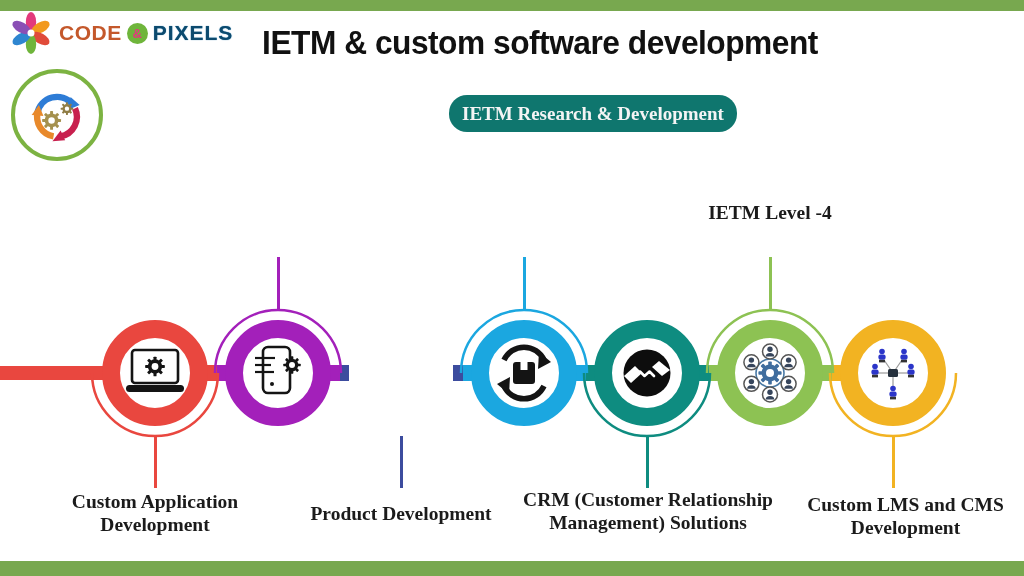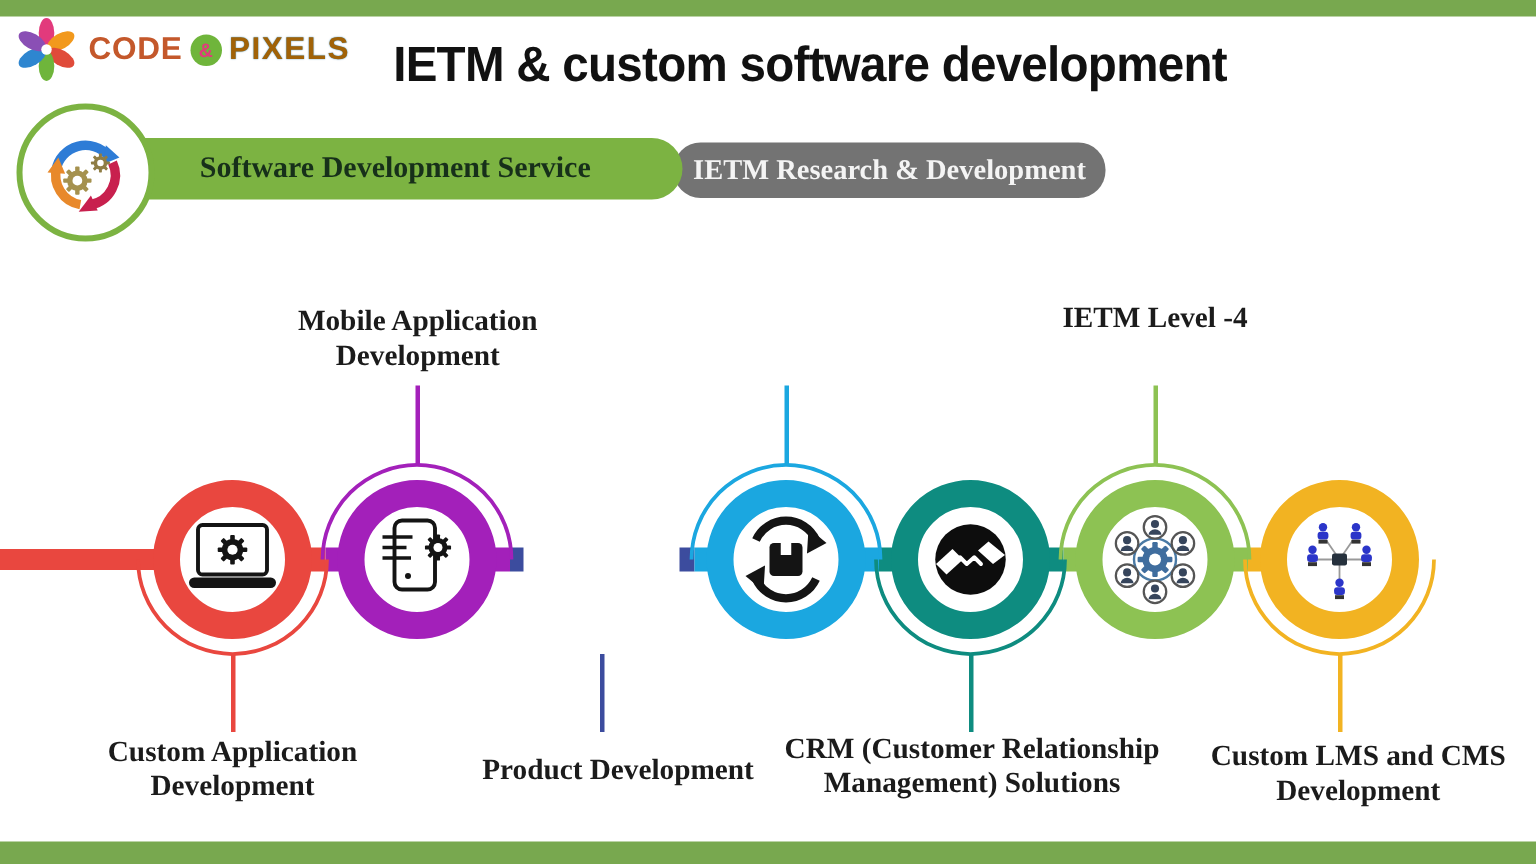--- a/index.html
+++ b/index.html
@@ -71,29 +71,26 @@
       <ellipse cx="0" cy="-11" rx="5.2" ry="10" fill="#E23A7C"></ellipse>
       <ellipse cx="0" cy="-11" rx="5.2" ry="10" fill="#F2991D" transform="rotate(60)"></ellipse>
       <ellipse cx="0" cy="-11" rx="5.2" ry="10" fill="#E04B3A" transform="rotate(120)"></ellipse>
       <ellipse cx="0" cy="-11" rx="5.2" ry="10" fill="#6FB53B" transform="rotate(180)"></ellipse>
       <ellipse cx="0" cy="-11" rx="5.2" ry="10" fill="#2E86D0" transform="rotate(240)"></ellipse>
       <ellipse cx="0" cy="-11" rx="5.2" ry="10" fill="#8A4FB5" transform="rotate(300)"></ellipse>
       <circle r="3.5" fill="#fff"></circle>
     </svg>
     <span class="code" style="color: rgb(196, 88, 43);">CODE</span>
     <span class="amp" style="background: rgb(111, 181, 59);">&amp;</span>
-    <span class="pixels" style="color: #a16207;">PIXELS</span>
+    <span class="pixels" style="color: #0c4a6e;">PIXELS</span>
   </div>
 
   <h1 class="title">IETM &amp; custom software development</h1>
 
-  <div class="pill pill-green" style="background: rgb(124, 179, 66);">
-    <span>Software Development Service</span>
-  </div>
-  <div class="pill pill-dark" style="background: #737373;">
+  <div class="pill pill-dark" style="background: #0f766e;">
     <span>IETM Research &amp; Development</span>
   </div>
 
   <div class="badge" style="border-color: rgb(124, 179, 66);">
     <svg width="76" height="76" viewBox="0 0 84 84">
       <path d="M20.3,40.2 A22,22 0 0 1 58.9,29.9" fill="none" stroke="#2E7CD6" stroke-width="7"></path>
       <polygon points="57,22 67,31 55,36" fill="#2E7CD6"></polygon>
       <path d="M61.9,34.7 A22,22 0 0 1 45.8,65.7" fill="none" stroke="#C8204E" stroke-width="7"></path>
       <polygon points="51,70 37,71 46,59" fill="#C8204E"></polygon>
       <path d="M38.2,65.7 A22,22 0 0 1 20.8,38.3" fill="none" stroke="#E8892B" stroke-width="7"></path>
@@ -271,20 +268,19 @@
         <g transform="translate(70,90)">
             <circle cy="-4.5" r="2.8" fill="#2B35C9"></circle>
             <rect x="-3.6" y="-1.5" width="7.2" height="5.2" rx="2" fill="#2B35C9"></rect>
             <rect x="-3" y="3.8" width="6" height="2.6" fill="#333"></rect>
           </g>
       </g>
     </svg>
   </div>
 
   <div class="lbl" style="left:35px;top:491px;width:240px">Custom Application Development</div>
-  <div class="lbl" style="left:166px;top:204px;width:225px">Mobile Application Development</div>
-  <div class="lbl" style="left:292px;top:503px;width:240px">Product Development</div>
+  <div class="lbl" style="left:281px;top:503px;width:240px">Product Development</div>
   <div class="lbl" style="left:512px;top:489px;width:272px">CRM (Customer Relationship Management) Solutions</div>
   <div class="lbl" style="left:670px;top:202px;width:200px">IETM Level -4</div>
   <div class="lbl" style="left:783px;top:494px;width:245px">Custom LMS and CMS Development</div>
 
   <div class="bottombar" style="background: rgb(120, 168, 79);"></div>
 </div>
 
 </body></html>

